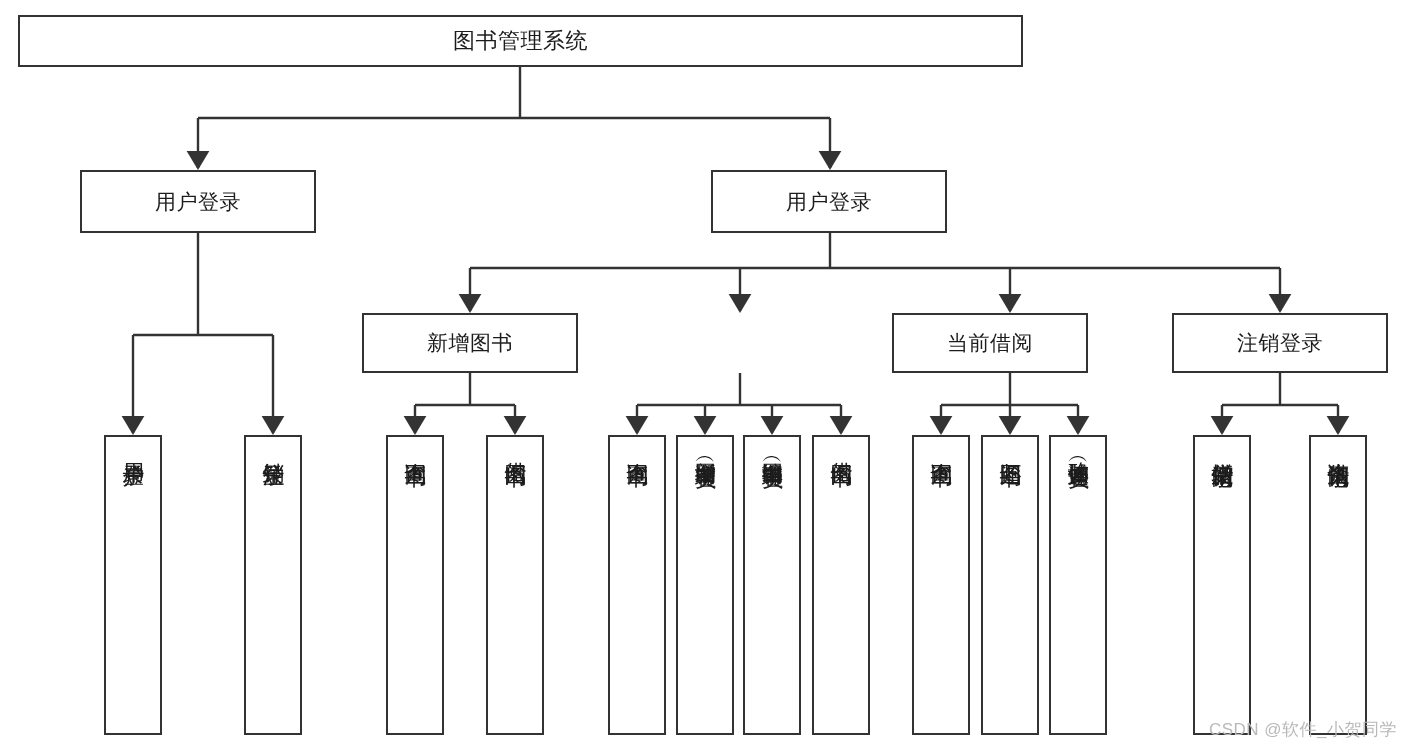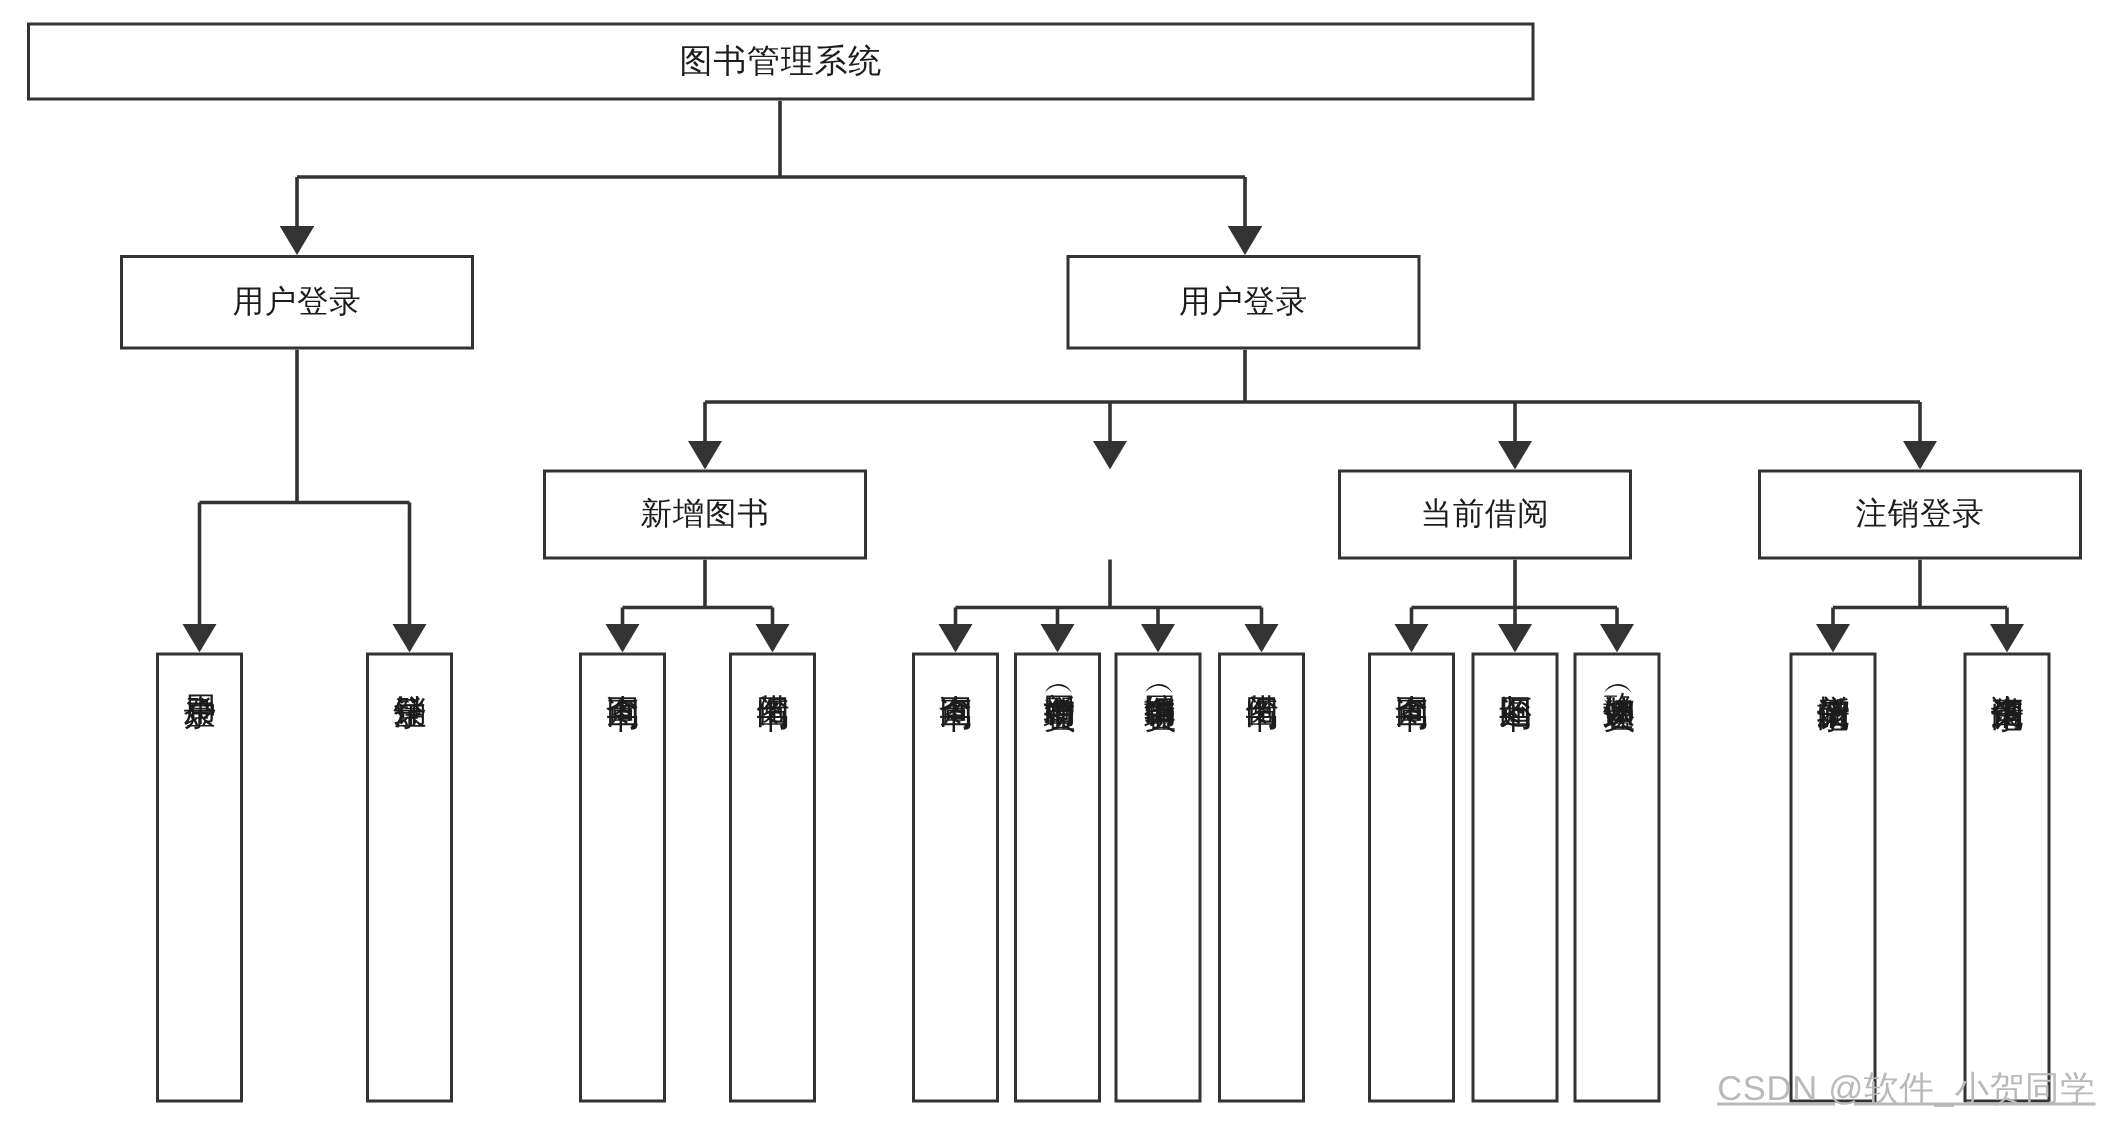--- a/index.html
+++ b/index.html
@@ -59,26 +59,25 @@
     white-space: nowrap;
   }
   .node-v.tall-text .label {
     font-size: 21px;
     line-height: 1.18;
   }
   #watermark {
     position: absolute;
     right: 8px;
     bottom: 6px;
-    font-size: 23px;
+    font-size: 17px;
     color: #b9b9b9;
     letter-spacing: 0.5px;
     white-space: nowrap;
     user-select: none;
-    text-decoration: underline;
   }
 </style>
 </head>
 <body>
 
 <div id="diagram-root">
 
   <svg id="edge-layer" viewBox="0 0 1405 747" width="1405" height="747" xmlns="http://www.w3.org/2000/svg">
     <defs>
       <marker id="arrow" viewBox="0 0 10 12" refX="9" refY="6" markerWidth="8" markerHeight="9.6" orient="auto-start-reverse">

